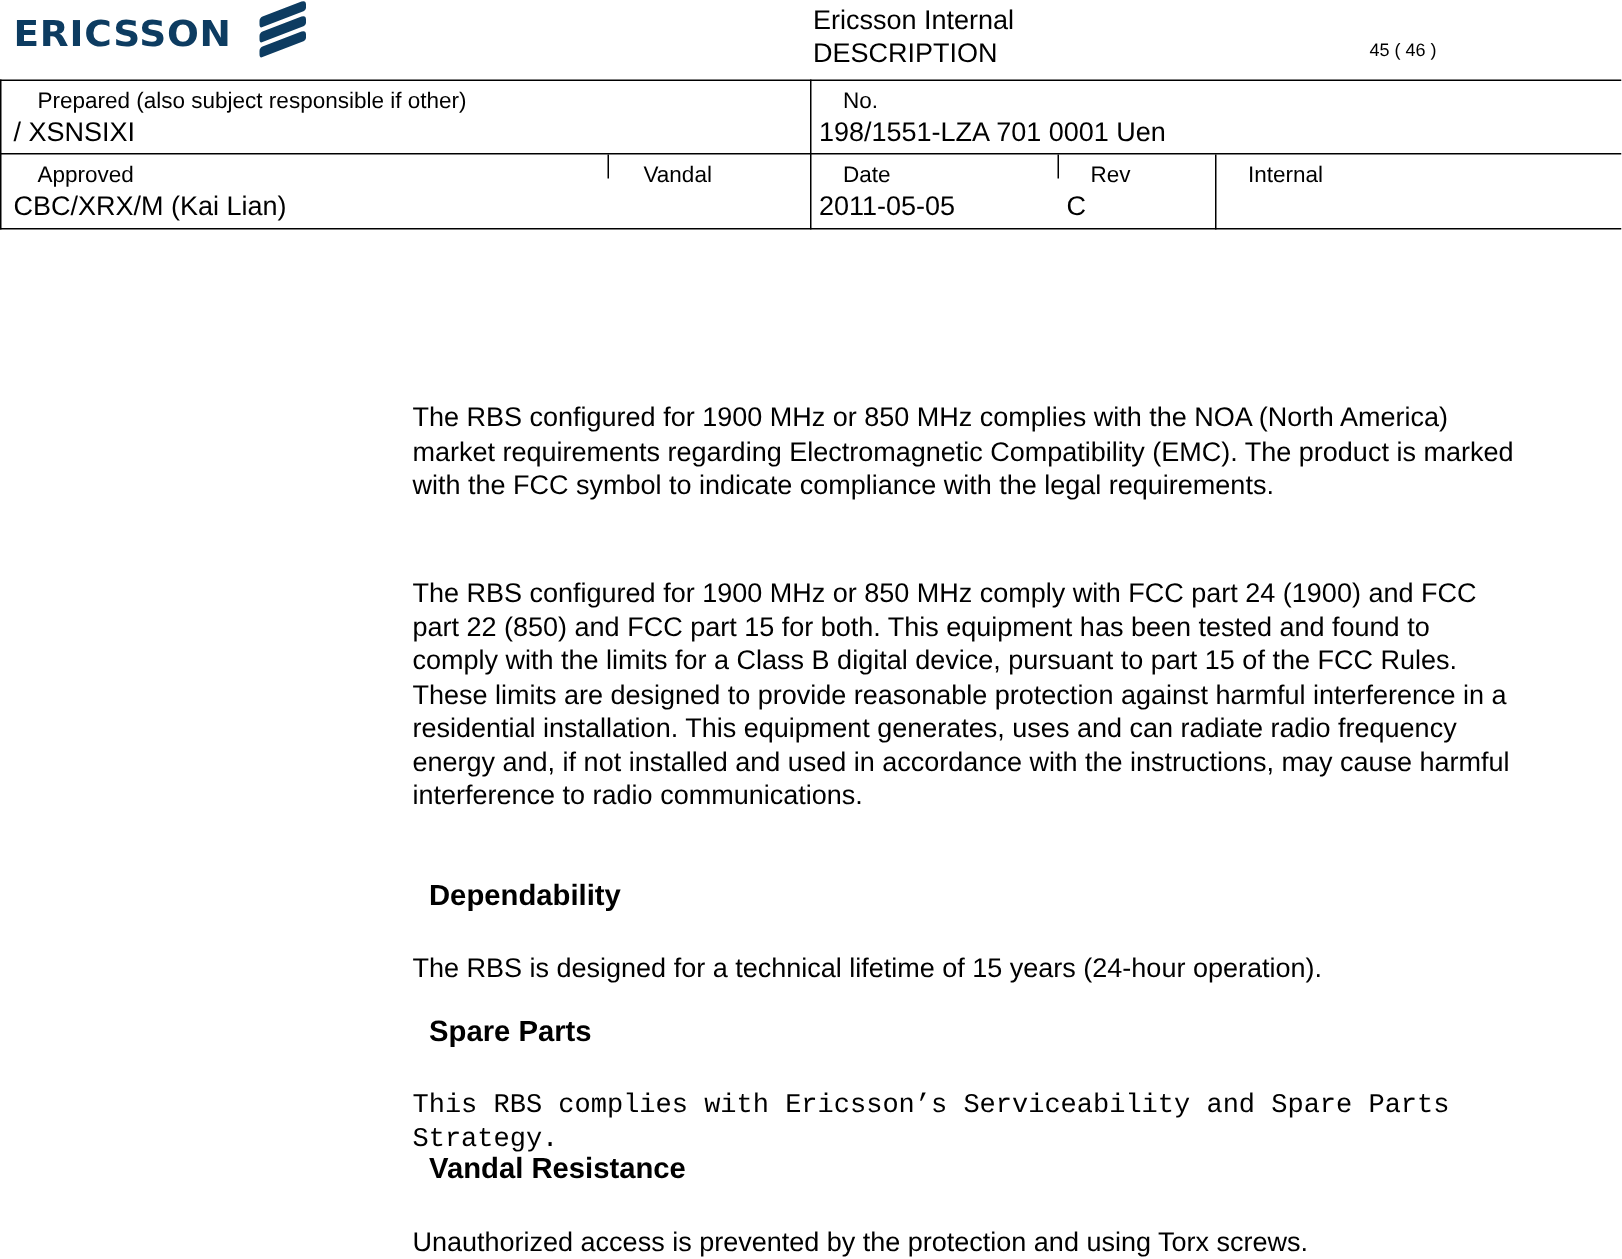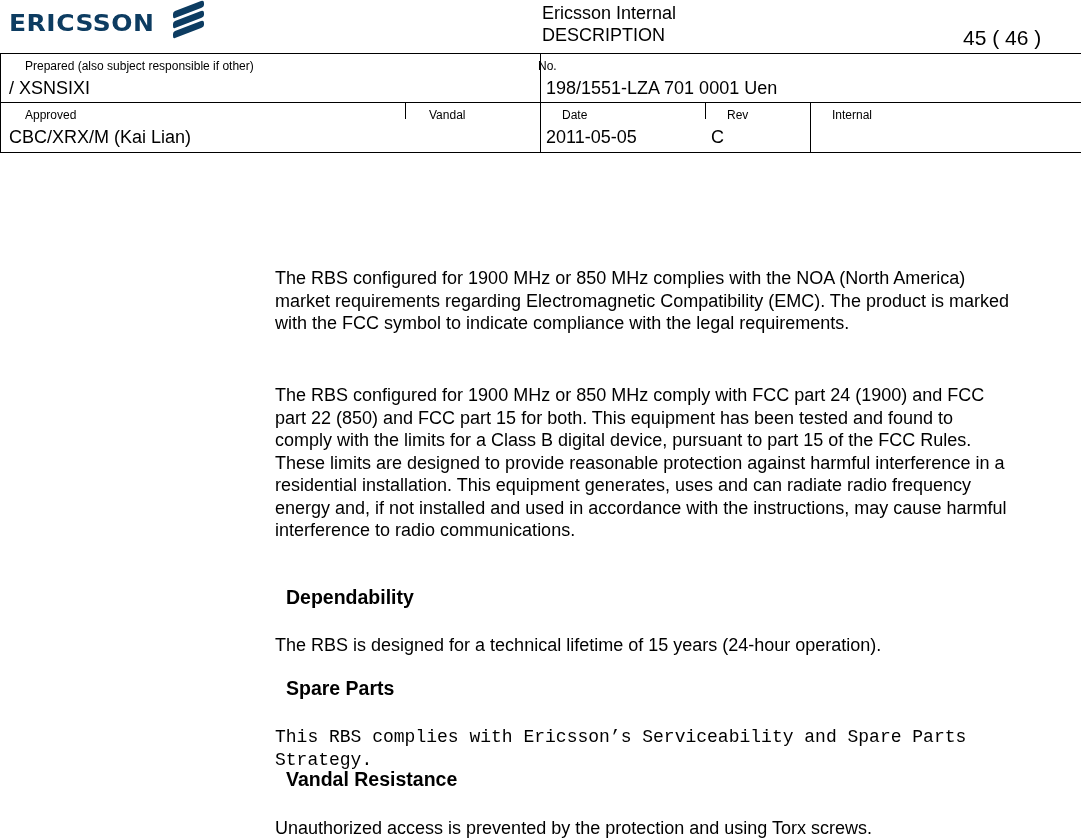--- a/index.html
+++ b/index.html
@@ -1,23 +1,23 @@
 <!DOCTYPE html>
 <html><head>
   <meta charset="utf-8">
   <style>
     html, body { margin: 0; padding: 0; background: #ffffff; }
     body { width: 1081px; height: 839px; position: relative; overflow: hidden; font-family: "Liberation Sans", sans-serif; color: #000; }
     .logo-text { position: absolute; left: 9px; top: 8px; font-family: "DejaVu Sans", sans-serif; font-weight: bold; font-size: 25px; color: #0d3c61; letter-spacing: 0.5px; transform: scaleY(0.95); }
     .logo-mark { position: absolute; left: 172px; top: 0px; width: 34px; height: 40px; }
     .hdr-top { position: absolute; left: 542px; top: 2px; font-size: 18px; line-height: 22px; }
-    .page-num { position: absolute; left: 963px; top: 26px; font-size: 21px; }
+    .page-num { position: absolute; left: 913px; top: 26px; font-size: 12px; }
     .hline { position: absolute; left: 0; width: 1081px; height: 0; border-top: 1.5px solid #000; }
     .vline { position: absolute; width: 0; border-left: 1.5px solid #000; }
-    .lbl { position: absolute; font-size: 12px; padding-left: 16px; }
+    .lbl { position: absolute; font-size: 15px; padding-left: 16px; }
     .val { position: absolute; font-size: 18px; }
     .body-text { position: absolute; left: 275px; width: 740px; font-size: 18px; line-height: 22.5px; }
     .heading { position: absolute; left: 275px; font-size: 19.5px; font-weight: bold; margin-left: 11px; }
   </style>
 </head>
 <body>
 
 <div>
   <div class="logo-text">ERICSSON</div>
   <svg class="logo-mark" viewBox="0 0 34 40">
@@ -38,21 +38,21 @@
   <div class="hline" style="top:102px;"></div>
   <div class="hline" style="top:152px;"></div>
   <div class="vline" style="left:0px;top:53px;height:100px;"></div>
   <div class="vline" style="left:540px;top:53px;height:100px;"></div>
   <div class="vline" style="left:405px;top:103px;height:16px;"></div>
   <div class="vline" style="left:705px;top:103px;height:16px;"></div>
   <div class="vline" style="left:810px;top:103px;height:50px;"></div>
 
   <div class="lbl" style="left:9px;top:59px;">Prepared (also subject responsible if other)</div>
   <div class="val" style="left:9px;top:78px;">/ XSNSIXI</div>
-  <div class="lbl" style="left:522px;top:59px;">No.</div>
+  <div class="lbl" style="left:546px;top:59px;">No.</div>
   <div class="val" style="left:546px;top:78px;">198/1551-LZA 701 0001 Uen</div>
 
   <div class="lbl" style="left:9px;top:108px;">Approved</div>
   <div class="val" style="left:9px;top:127px;">CBC/XRX/M (Kai  Lian)</div>
   <div class="lbl" style="left:413px;top:108px;">Vandal</div>
   <div class="lbl" style="left:546px;top:108px;text-align:right;">Date</div>
   <div class="val" style="left:546px;top:127px;">2011-05-05</div>
   <div class="lbl" style="left:711px;top:108px;">Rev</div>
   <div class="val" style="left:711px;top:127px;">C</div>
   <div class="lbl" style="left:816px;top:108px;">Internal</div>

